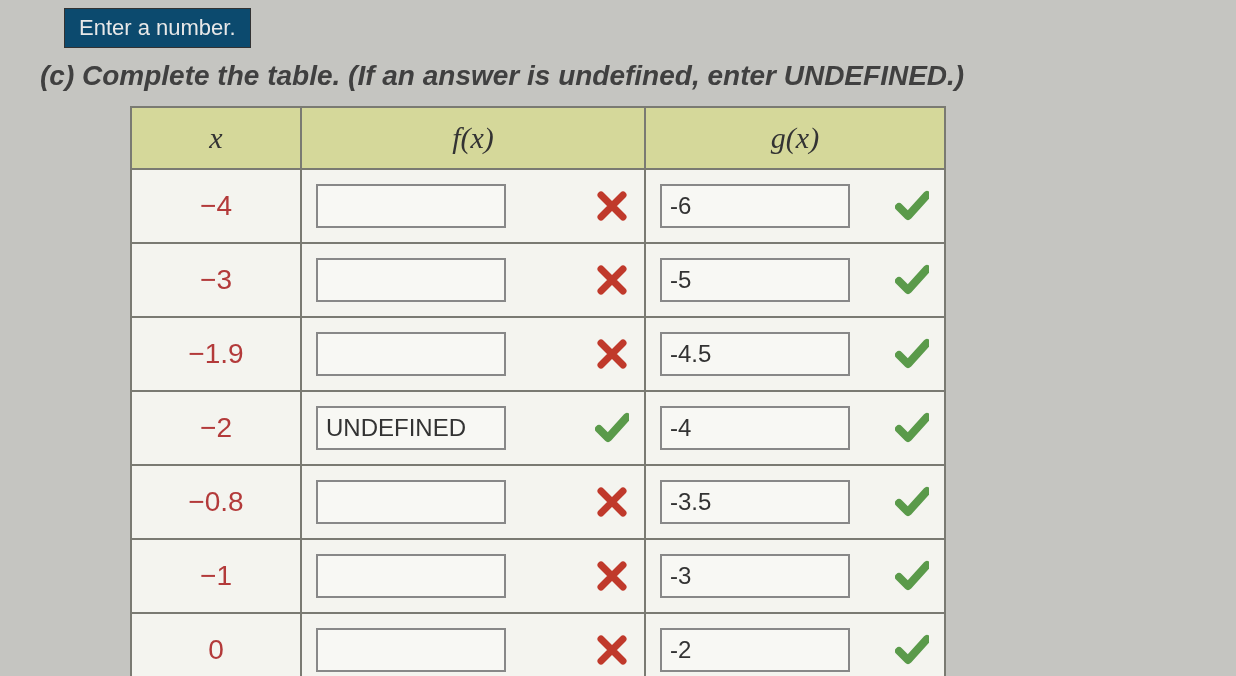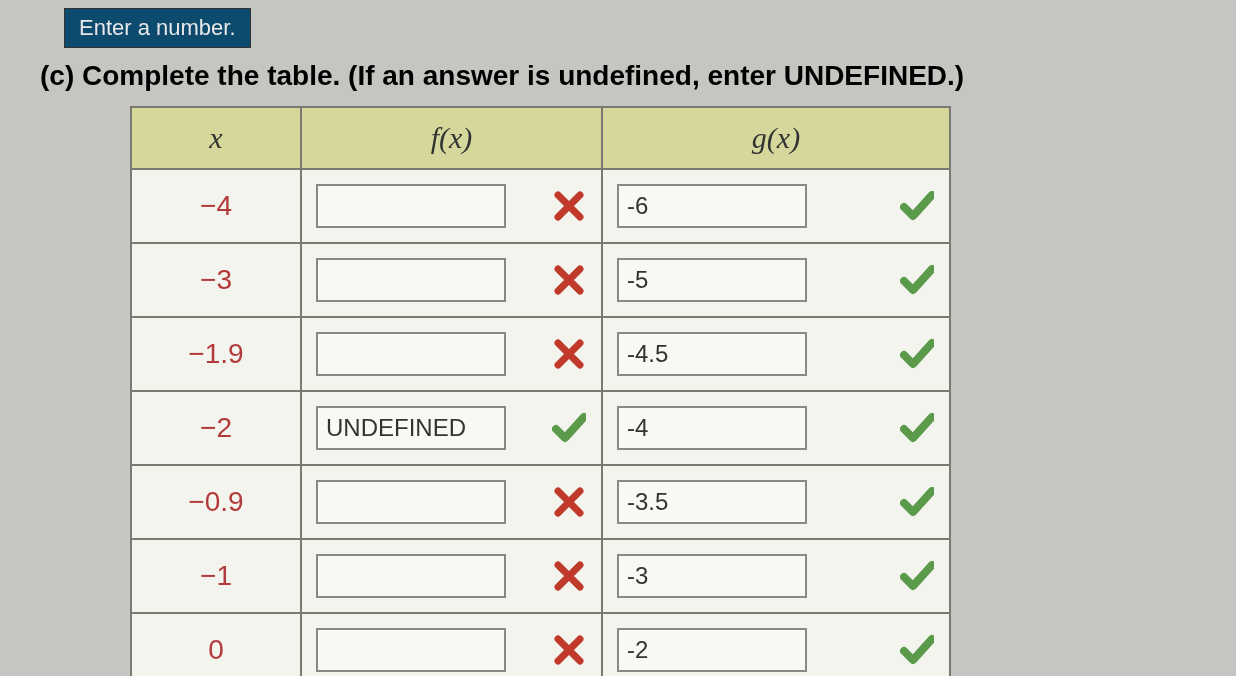--- a/index.html
+++ b/index.html
@@ -19,22 +19,23 @@
     color: #e8e8e8;
     padding: 6px 14px;
     font-size: 22px;
     border: 1px solid #333;
     margin-left: 24px;
     margin-bottom: 6px;
   }
   .instruction {
     font-size: 28px;
     font-weight: bold;
-    color: #000000;
+    color: #404040;
     padding: 6px 0 14px 0;
+    font-style: italic;
   }
   .part-label { display: inline; }
   .table-wrap { padding-left: 130px; }
   table {
     border-collapse: collapse;
     background: #f4f4ef;
     border: 2px solid #7a7a72;
   }
   th, td {
     border: 2px solid #7a7a72;
@@ -44,22 +45,22 @@
   th {
     background: #d5d89a;
     font-weight: normal;
     font-style: italic;
     font-family: Georgia, 'Times New Roman', serif;
     font-size: 30px;
     color: #333;
     height: 62px;
   }
   th.col-x { width: 170px; }
-  th.col-fx { width: 301px; }
-  th.col-gx { width: 348px; }
+  th.col-fx { width: 344px; }
+  th.col-gx { width: 300px; }
   td { height: 74px; }
   .xval {
     color: #b33a3a;
     font-family: Verdana, sans-serif;
     font-size: 28px;
   }
   .cell-inner {
     display: flex;
     align-items: center;
     justify-content: flex-start;
@@ -197,21 +198,21 @@
       <input class="answer-input" value="-4" style="">
       <span class="mark spacer-right">
                 <svg viewBox="0 0 34 34">
                   <use href="#svg-check"></use>
                 </svg>
               </span>
     </div>
           </td>
         </tr>
         <tr>
-          <td><span class="xval">−0.9</span></td>
+          <td><span class="xval">−0.8</span></td>
           <td>
             <div class="cell-inner">
       <input class="answer-input" value="" style="">
       <span class="mark spacer-right">
                 <svg viewBox="0 0 34 34">
                   <use href="#svg-cross"></use>
                 </svg>
               </span>
     </div>
           </td>

